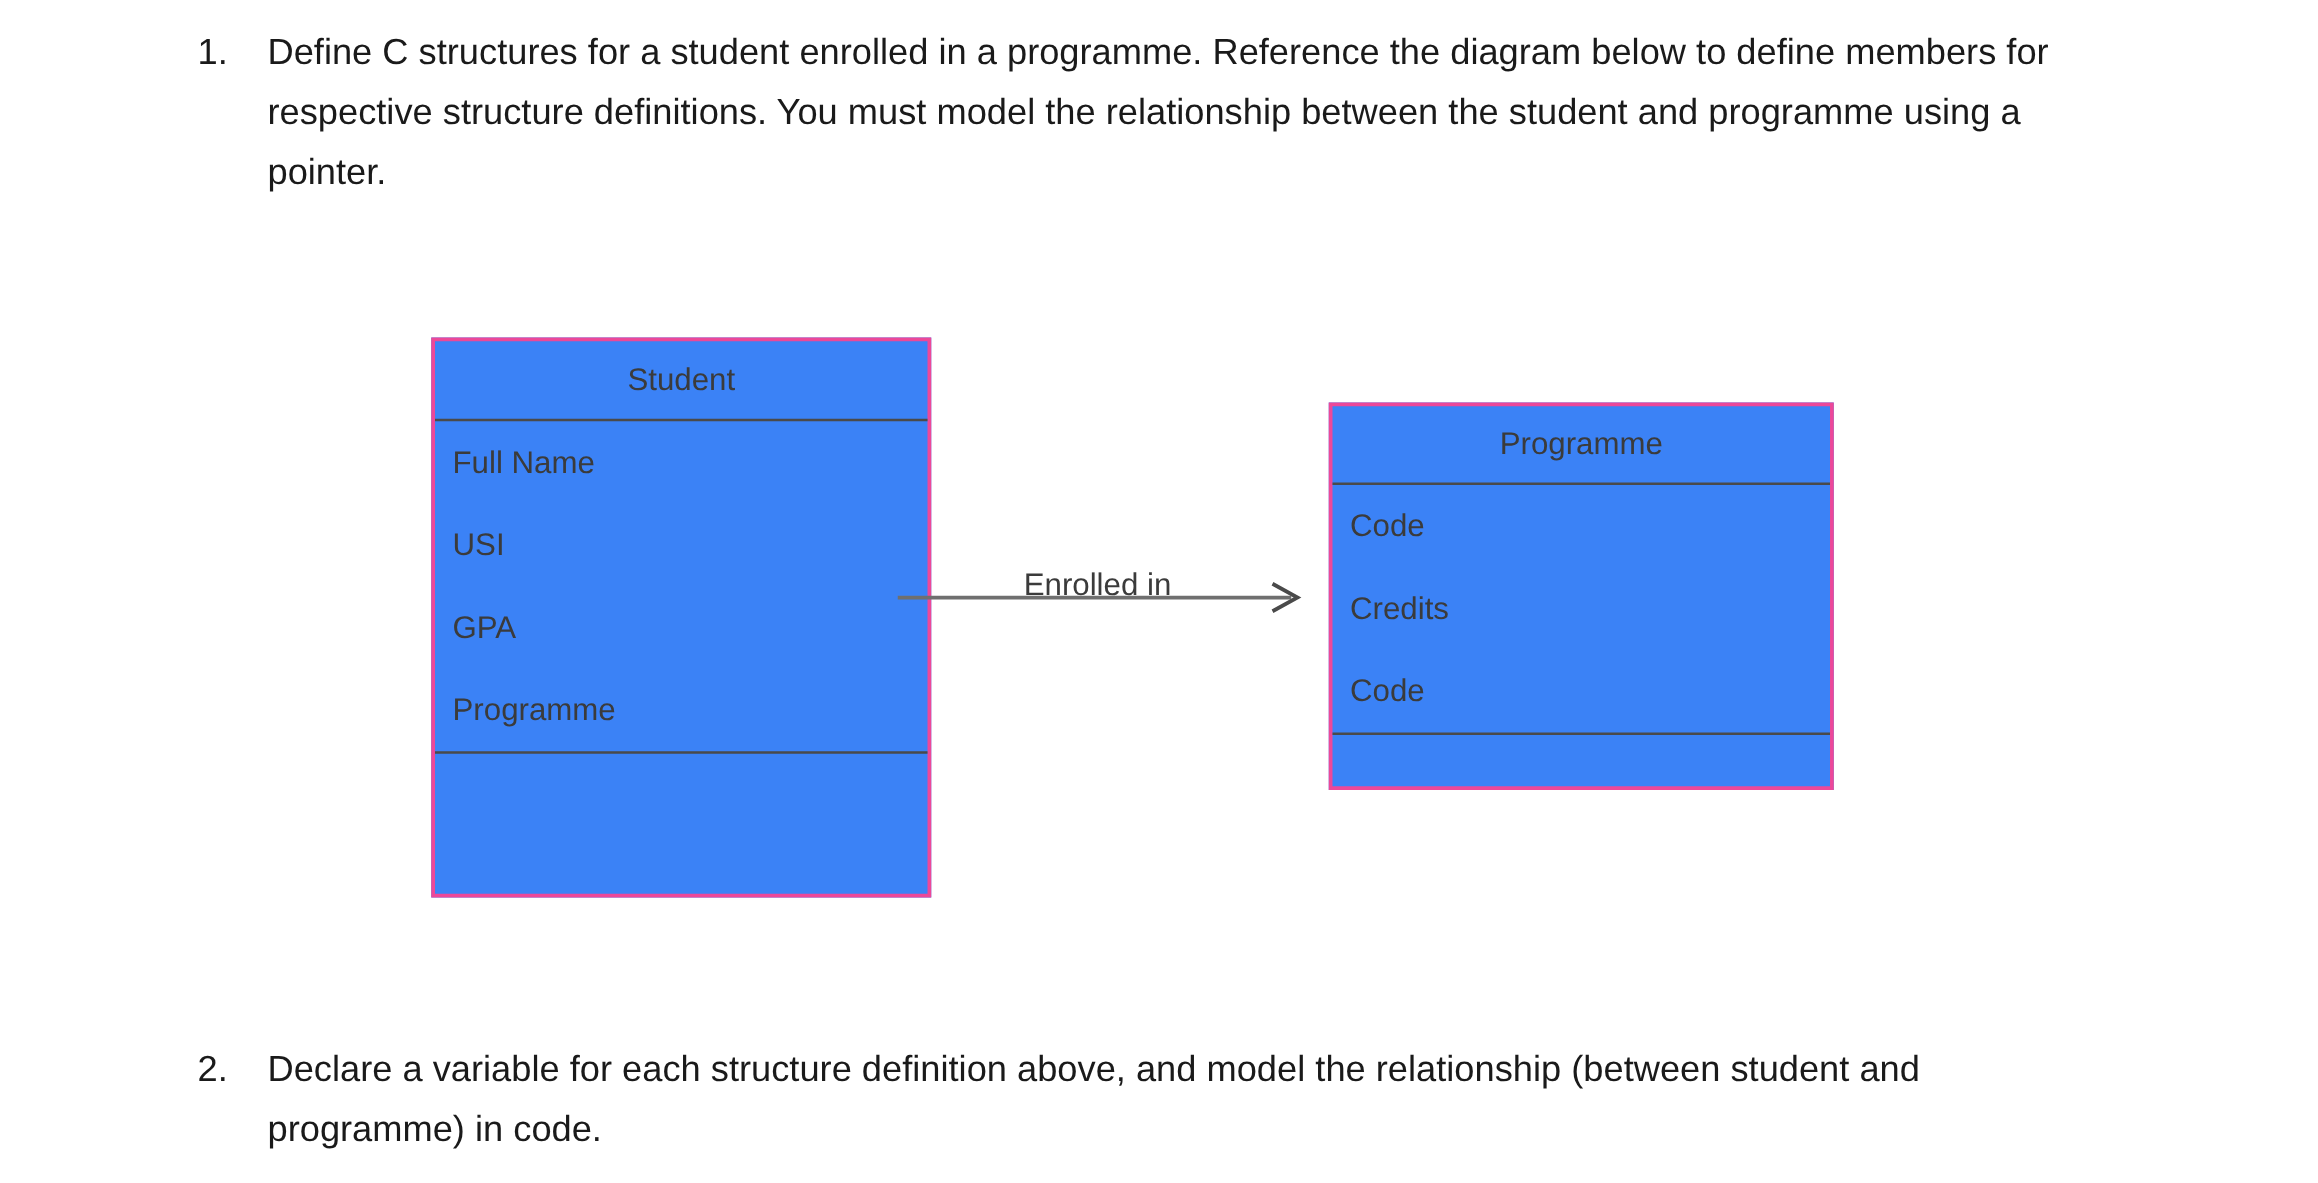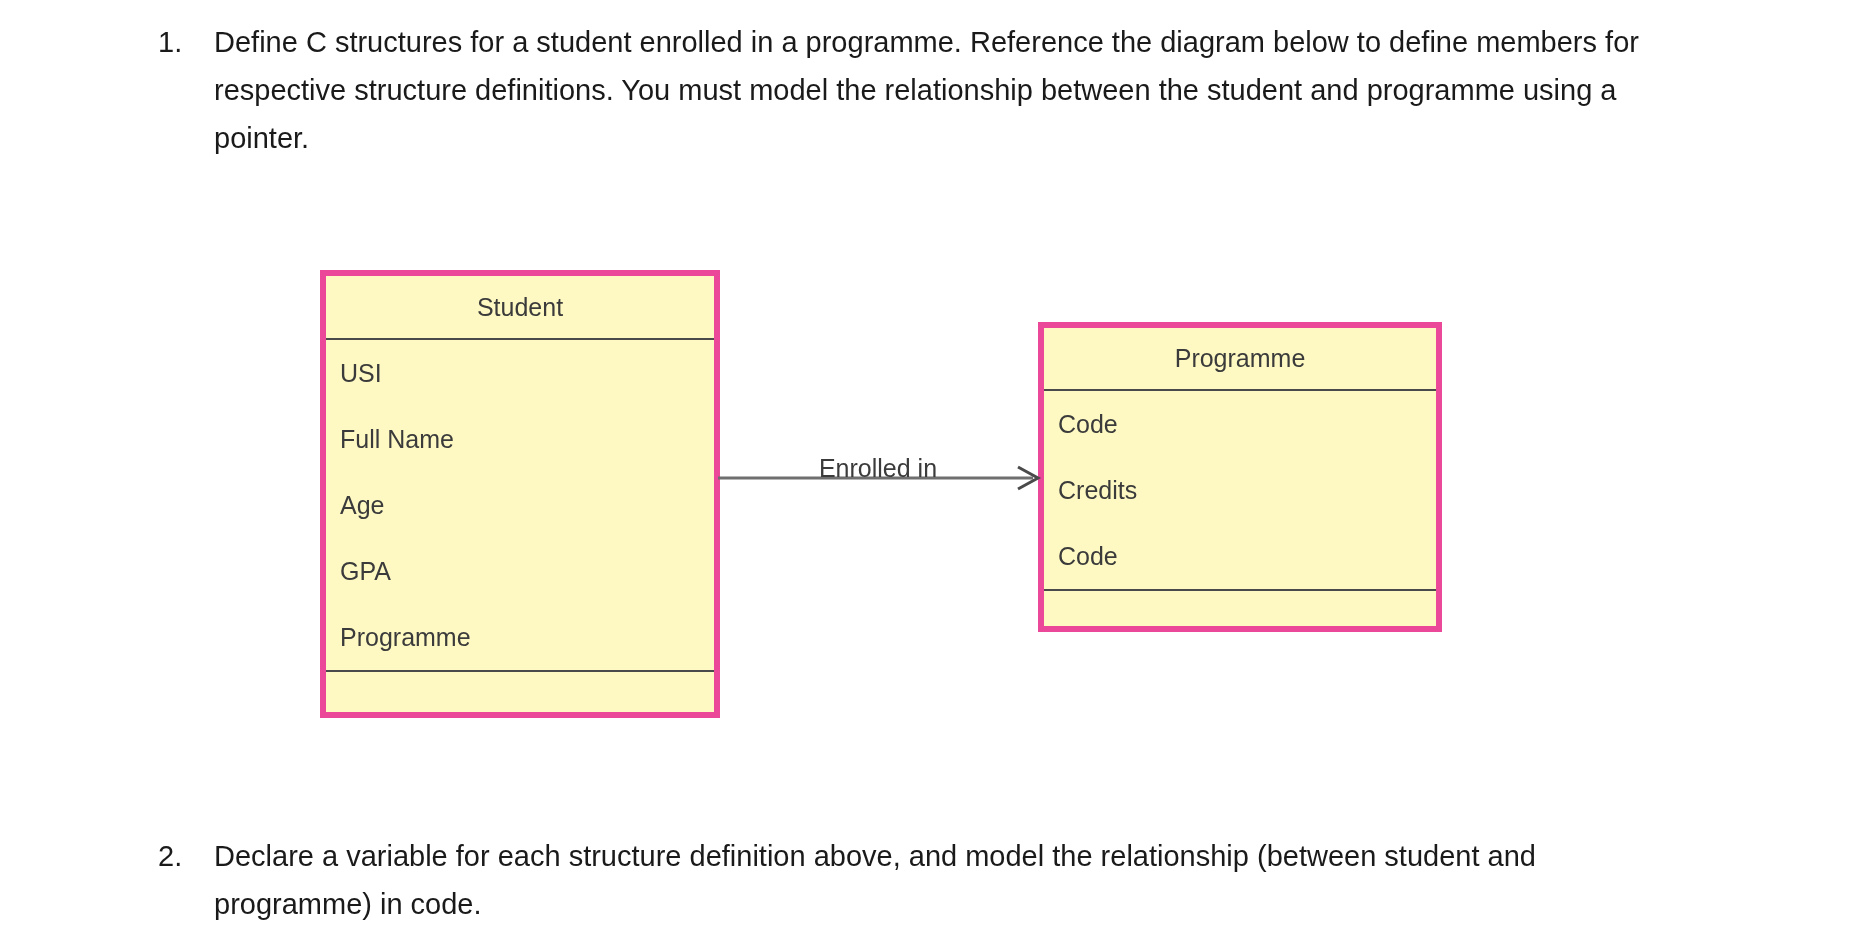--- a/index.html
+++ b/index.html
@@ -44,24 +44,25 @@
   .diagram {
     position: absolute;
     left: 0;
     top: 0;
     width: 1854px;
     height: 946px;
     pointer-events: none;
   }
   .uml-box {
     position: absolute;
-    border: 6px solid #ec4899;
-    background: #fef9c3;
+    border: 3px solid #ec4899;
+    background: #3b82f6;
     box-sizing: border-box;
     pointer-events: auto;
+    margin-left: 25px;
   }
   .uml-header {
     text-align: center;
     font-size: 25px;
     color: #3b3b3b;
     border-bottom: 2px solid #4a4a4a;
     box-sizing: border-box;
     display: flex;
     align-items: center;
     justify-content: center;
@@ -130,23 +131,22 @@
 <div class="question" id="question-1">
   <span class="q-number">1.</span>
   <span class="q-body">Define C structures for a student enrolled in a programme. Reference the diagram below to define members for respective structure definitions. You must model the relationship between the student and programme using a pointer.</span>
 </div>
 
 <div class="diagram">
 
   <div class="uml-box" id="box-student">
     <div class="uml-header">Student</div>
     <div class="uml-rows">
+      <div class="uml-row">Full Name</div>
       <div class="uml-row">USI</div>
-      <div class="uml-row">Full Name</div>
-      <div class="uml-row">Age</div>
       <div class="uml-row">GPA</div>
       <div class="uml-row">Programme</div>
     </div>
     <div class="uml-footer"></div>
   </div>
 
   <div class="uml-box" id="box-programme">
     <div class="uml-header">Programme</div>
     <div class="uml-rows">
       <div class="uml-row">Code</div>

